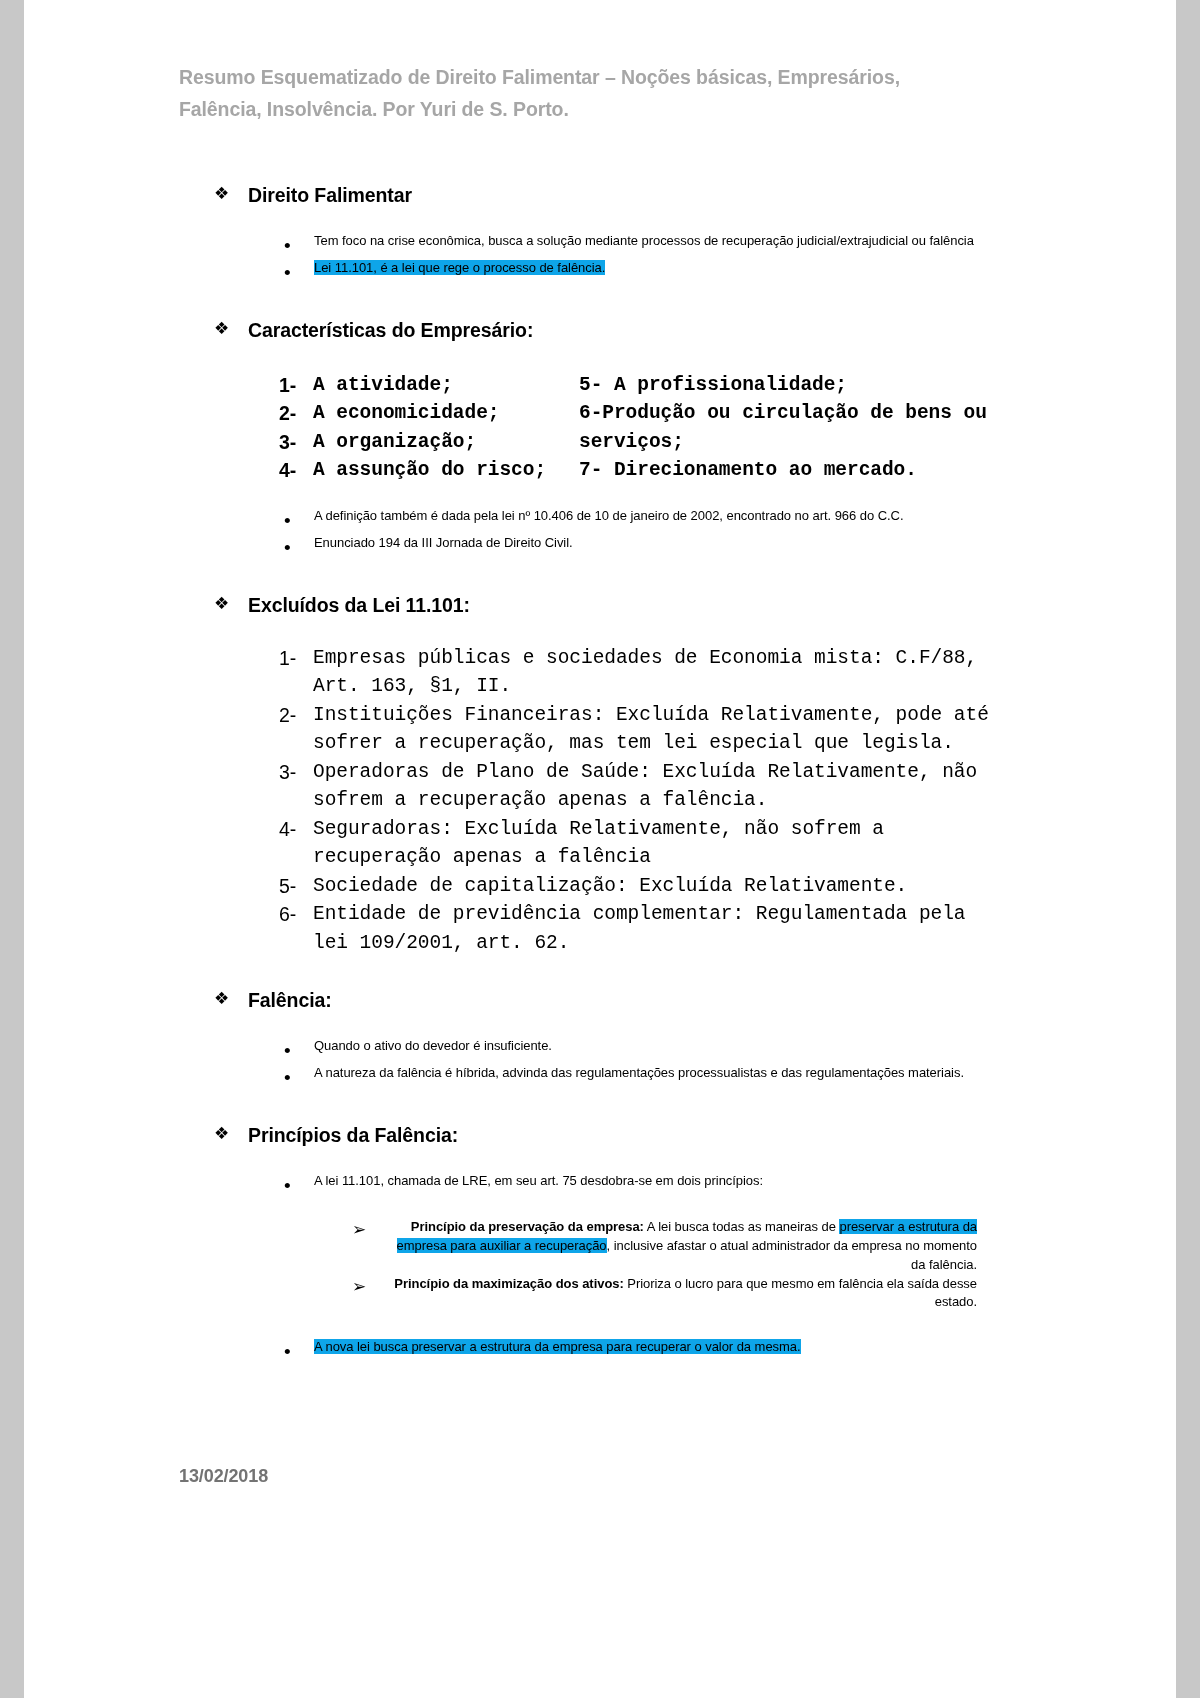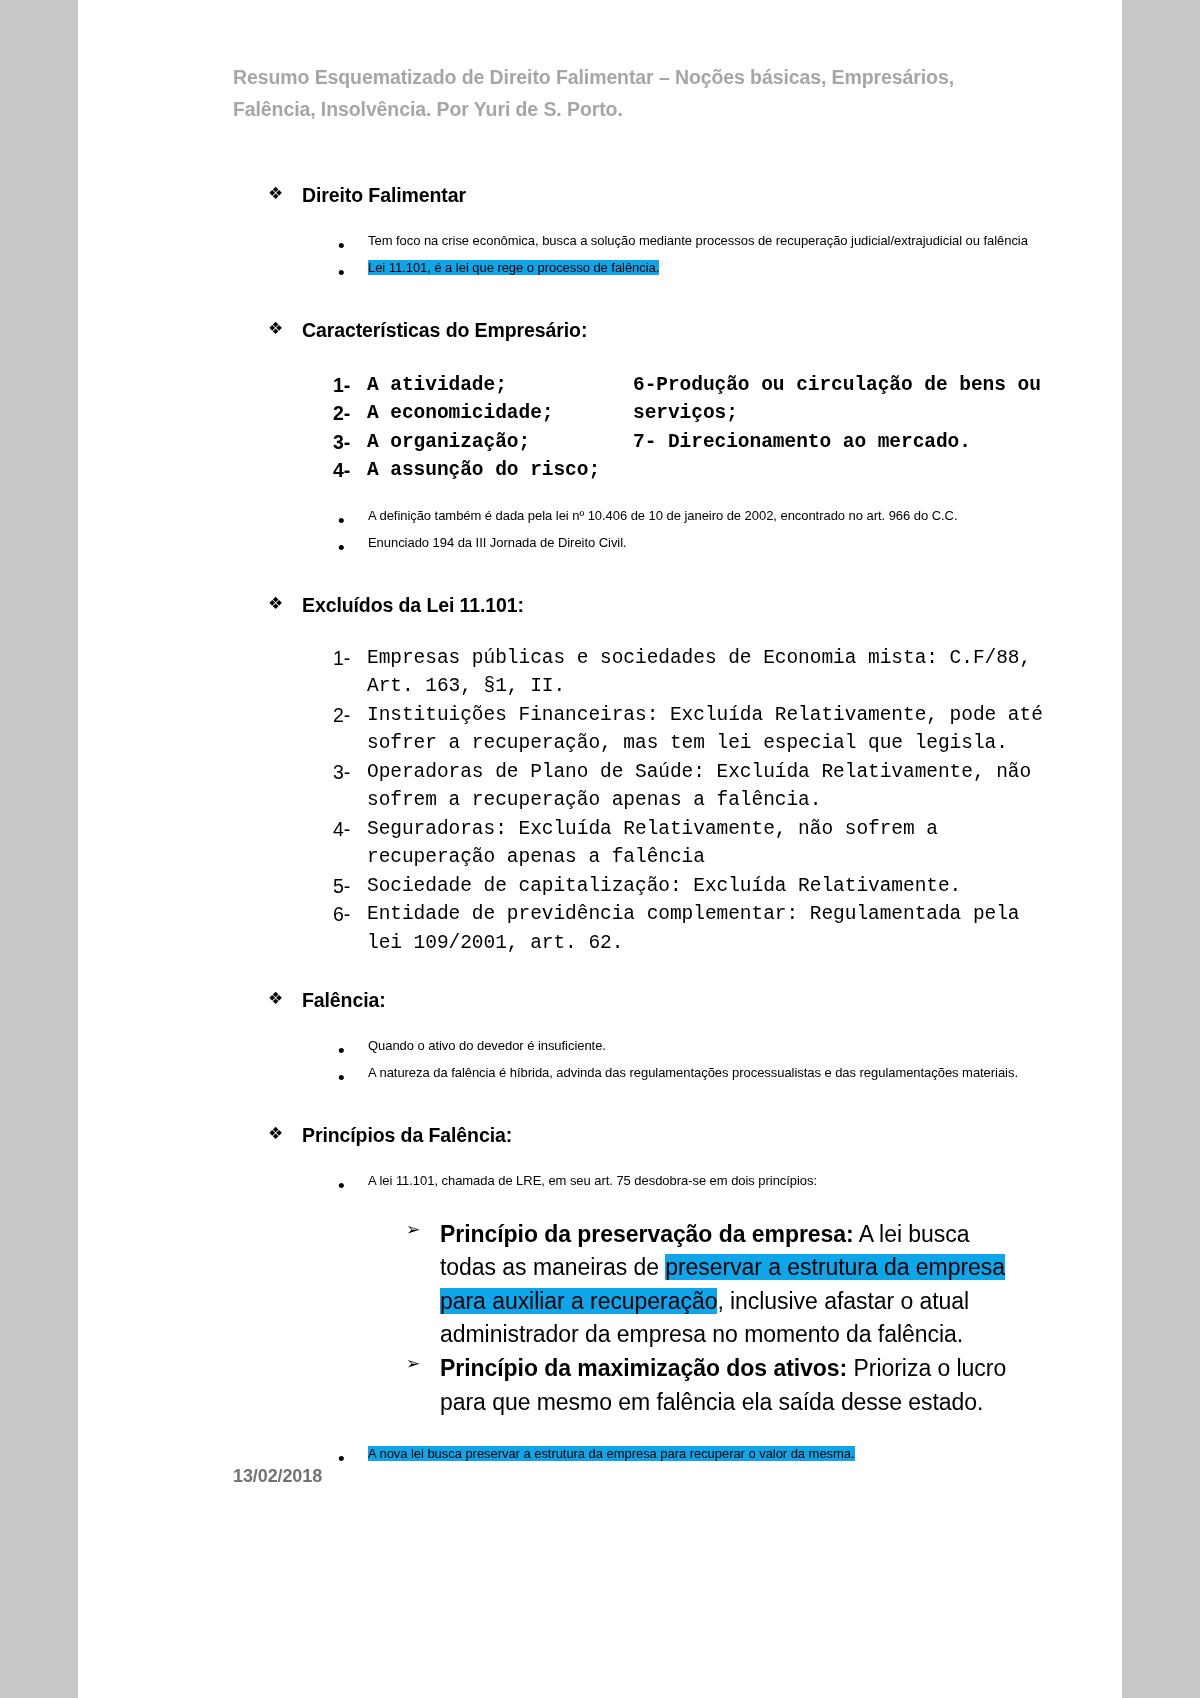--- a/index.html
+++ b/index.html
@@ -2,21 +2,21 @@
 <html><head>
 <meta charset="utf-8">
 <style>
   html, body {
     margin: 0;
     padding: 0;
     background: #c8c8c8;
   }
   .page {
     position: relative;
-    width: 1044px;
+    width: 1152px;
     height: 1698px;
     margin: 0 auto;
     background: #ffffff;
     font-family: "Liberation Sans", sans-serif;
     color: #000000;
     overflow: hidden;
     box-sizing: border-box;
   }
   .doc-header {
     position: absolute;
@@ -94,24 +94,25 @@
     align-items: flex-start;
   }
   .a-item .mk {
     width: 34px;
     flex: 0 0 34px;
     font-size: 17px;
     line-height: 1.46;
     color: #000;
   }
   .a-item .tx {
-    font-size: 23px;
+    font-size: 13px;
     line-height: 1.46;
     letter-spacing: -0.05px;
     flex: 1;
+    text-align: right;
   }
   
   .n-list {
     margin-left: 255px;
     margin-top: 24px;
     width: 720px;
   }
   .n-item {
     display: flex;
     align-items: flex-start;
@@ -206,20 +207,24 @@
           <div class="n-item">
             <span class="mk">4-</span>
             <span class="tx">A assunção do risco;</span>
           </div>
         </div>
       </div>
       <div class="col-b">
         <div class="n-list bold">
           <div class="n-item">
             <span class="mk"></span>
+            <span class="tx">5- A profissionalidade;</span>
+          </div>
+          <div class="n-item">
+            <span class="mk"></span>
             <span class="tx">6-Produção ou circulação de bens ou serviços;</span>
           </div>
           <div class="n-item">
             <span class="mk"></span>
             <span class="tx">7- Direcionamento ao mercado.</span>
           </div>
         </div>
       </div>
     </div>
 

